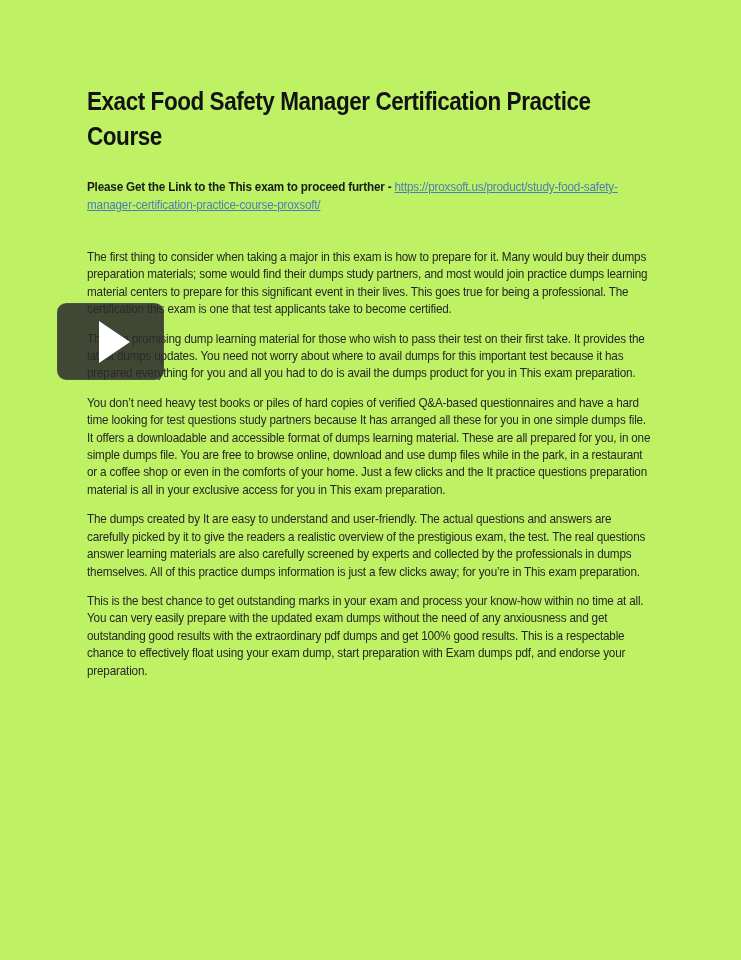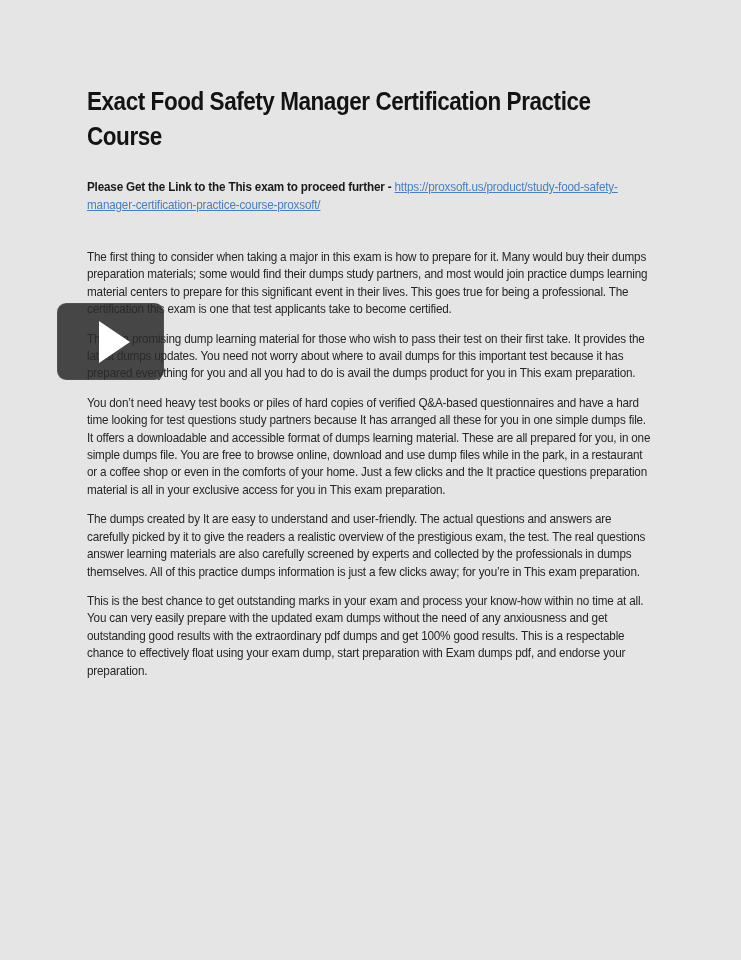--- a/index.html
+++ b/index.html
@@ -1,21 +1,21 @@
 <!DOCTYPE html>
 <html><head>
 <meta charset="utf-8">
 <style>
   * { box-sizing: border-box; }
   html, body { margin: 0; padding: 0; background: #ffffff; }
   .page {
     position: relative;
     width: 741px;
     height: 960px;
-    background: #e5e5e5;
+    background: #bef264;
     overflow: hidden;
     font-family: "Liberation Sans", sans-serif;
   }
   .content {
     position: absolute;
     left: 87px;
     top: 84px;
     width: 630px;
     transform: scaleX(0.9);
     transform-origin: 0 0;

